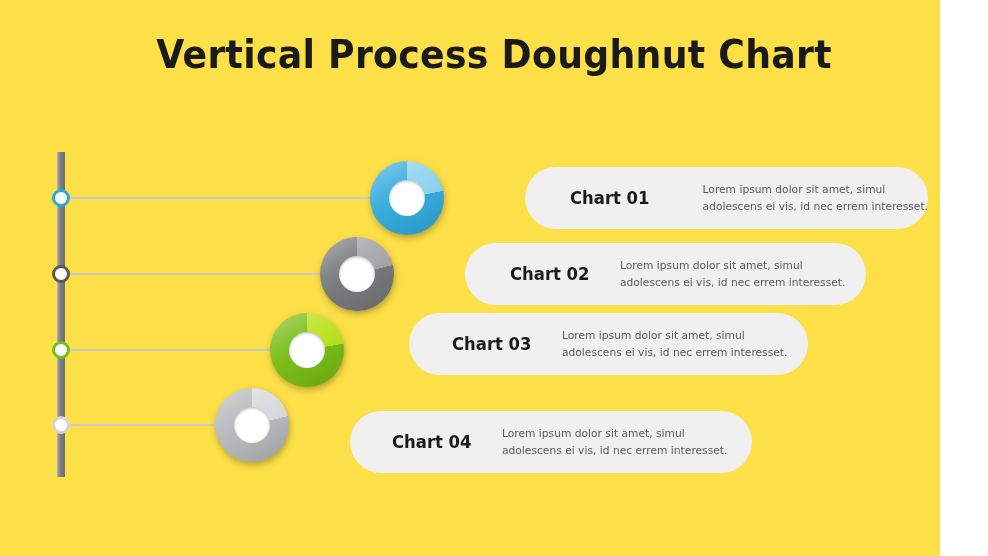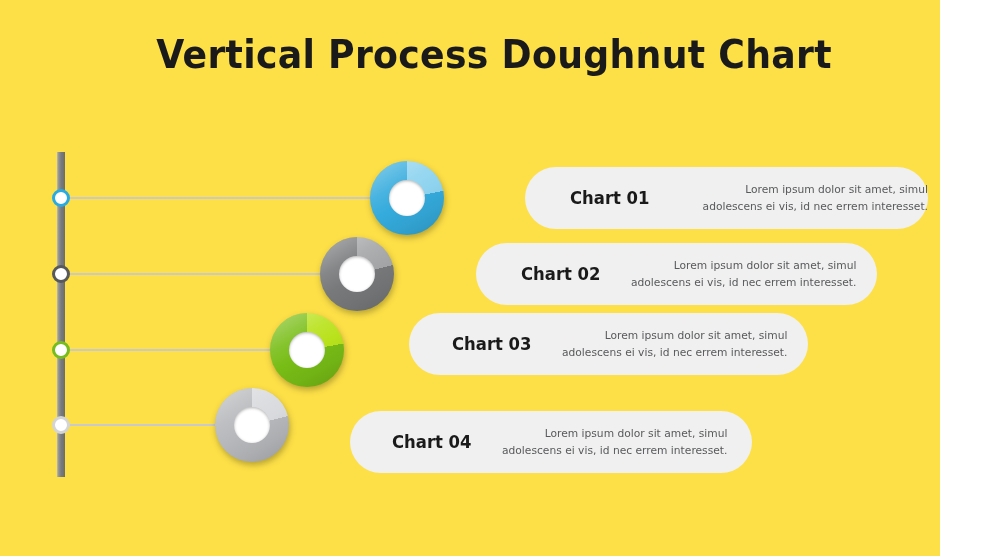--- a/index.html
+++ b/index.html
@@ -126,21 +126,20 @@
     white-space: nowrap;
     transform: scaleX(0.94);
     transform-origin: left center;
   }
   .pill-body {
     font-family: "DejaVu Sans", "Liberation Sans", sans-serif;
     font-size: 10.7px;
     line-height: 17px;
     color: #58595b;
     white-space: nowrap;
-    text-align: right;
   }
   .pill-body span { display: block; }
 </style>
 </head>
 <body>
 
 <div id="slide">
 
   <div id="title">Vertical Process Doughnut Chart</div>
 
@@ -167,21 +166,21 @@
   <div class="connector" style="left:66px; top:273px; width:291px;"></div>
 
   <div class="node" style="left:52px; top:265px; border:3px solid #58595b;"></div>
 
   <div class="donut" style="left:320px; top:237px;">
     <div class="ring" style="background: conic-gradient(from 0deg, #a4a6a8 0deg 76deg, #77797b 76deg 360deg);"></div>
     <div class="gloss"></div>
     <div class="hole"></div>
   </div>
 
-  <div class="pill" style="left:476px; top:243px; width:401px;">
+  <div class="pill" style="left:465px; top:243px; width:401px;">
     <div class="pill-label" style="margin-left:45px; width:110px;">Chart 02</div>
     <div class="pill-body">
       <span>Lorem  ipsum dolor  sit amet,  simul</span>
       <span>adolescens ei vis, id nec errem  interesset.</span>
     </div>
   </div>
 
   <div class="connector" style="left:66px; top:349px; width:241px;"></div>
 
   <div class="node" style="left:52px; top:341px; border:3px solid #76bc21;"></div>

